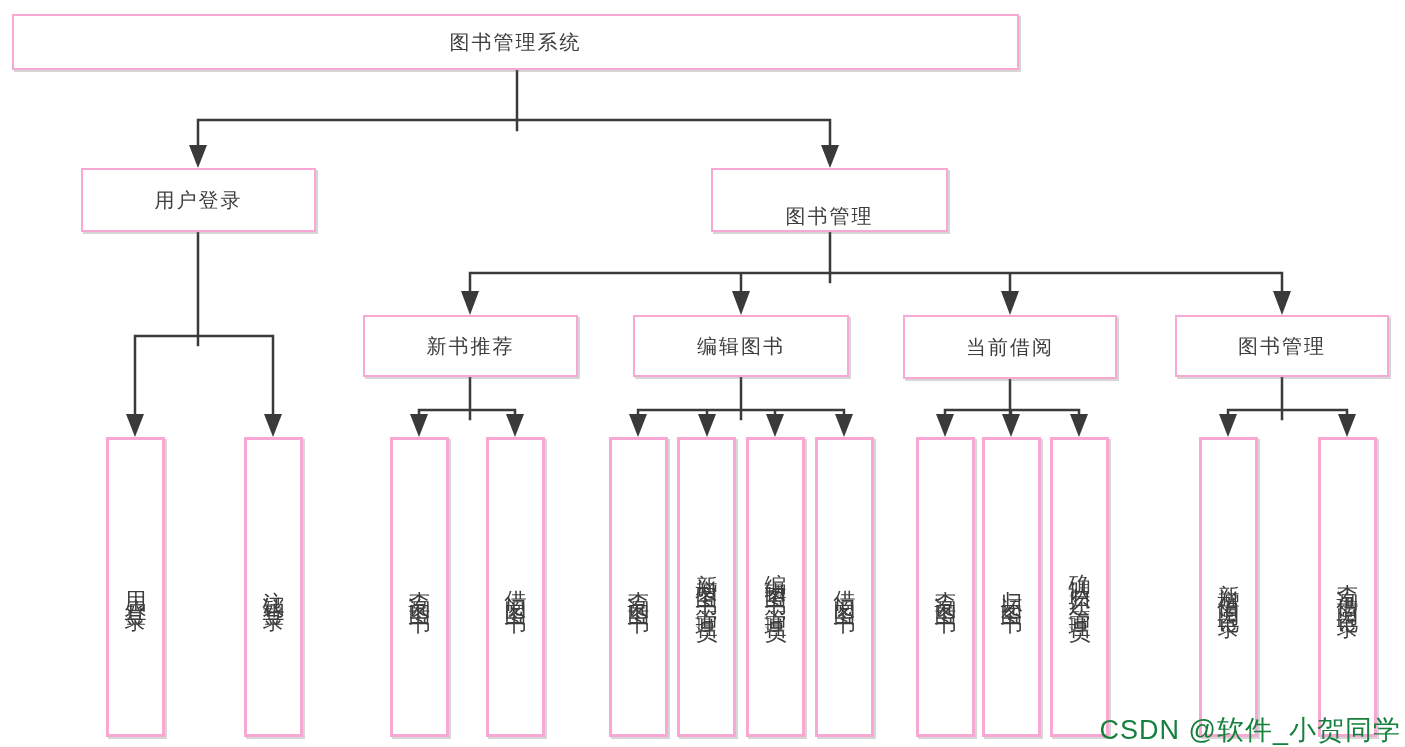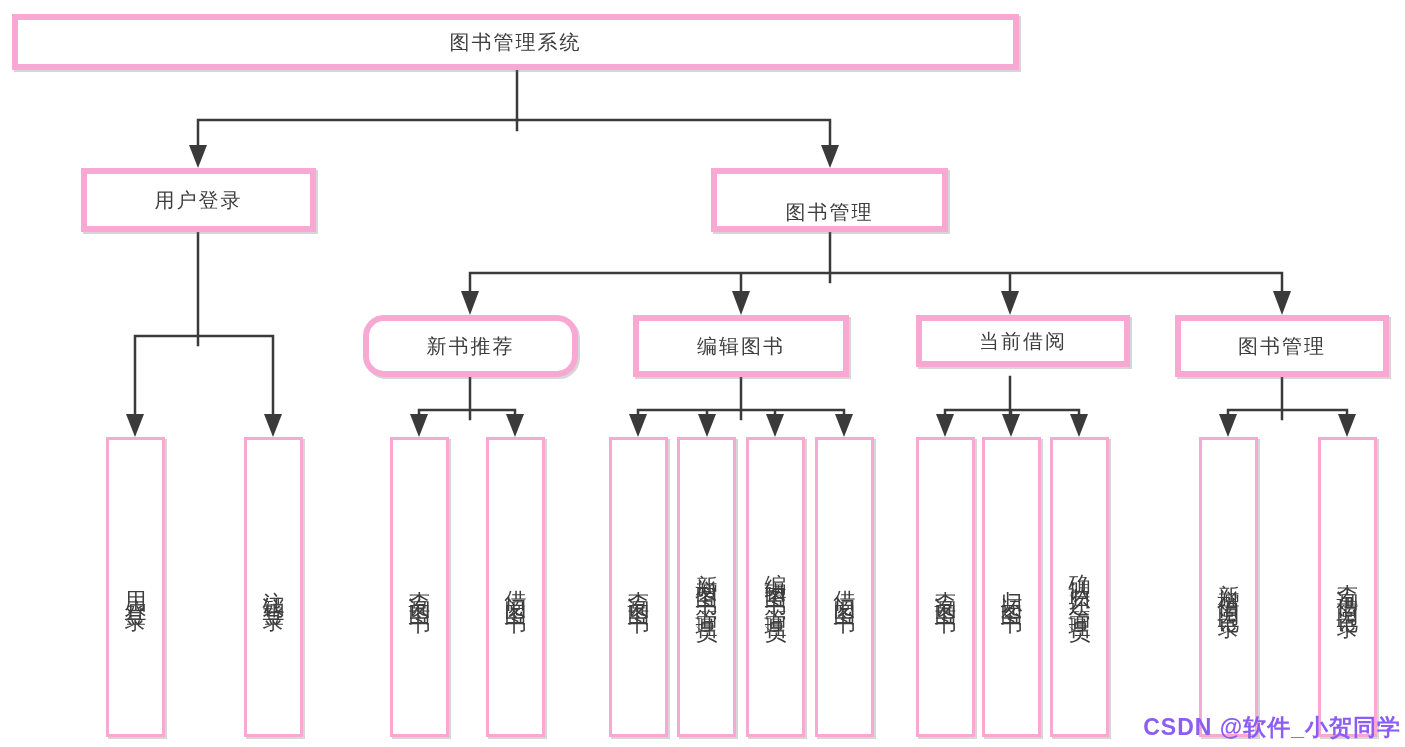--- a/index.html
+++ b/index.html
@@ -19,21 +19,21 @@
     position: absolute;
     left: 0;
     top: 0;
     width: 1405px;
     height: 747px;
   }
   .node {
     position: absolute;
     box-sizing: border-box;
     background: #ffffff;
-    border: 6px solid #f9a8d4;
+    border: 2px solid #f9a8d4;
     box-shadow: 2px 2px 0 rgba(120,120,120,0.30);
     display: flex;
     align-items: center;
     justify-content: center;
     color: #3d3d3d;
     font-size: 20px;
     letter-spacing: 2px;
     white-space: nowrap;
   }
   .node.leaf {
@@ -44,24 +44,24 @@
     text-orientation: mixed;
     font-size: 22px;
     letter-spacing: 7px;
     line-height: 1.1;
     white-space: normal;
   }
   .watermark {
     position: absolute;
     top: 712px;
     right: 4px;
-    font-size: 23px;
+    font-size: 27px;
     letter-spacing: 1px;
-    color: #8b5cf6;
-    font-weight: 700;
+    color: #15803d;
+    font-weight: 400;
   }
 </style>
 </head>
 <body>
 
 <div class="canvas">
 
   <svg class="edges" viewBox="0 0 1405 747" xmlns="http://www.w3.org/2000/svg">
     <g stroke="#3a3a3a" stroke-width="2.5" stroke-linecap="square" fill="none">
       <path d="M517 70V130
@@ -102,27 +102,27 @@
     <span>图书管理系统</span>
   </div>
 
   <div class="node" style="left:81px; top:168px; width:235px; height:64px;">
     <span>用户登录</span>
   </div>
   <div class="node" style="left:711px; top:168px; width:237px; height:64px;align-items:flex-end;">
     <span>图书管理</span>
   </div>
 
-  <div class="node" style="left:363px; top:315px; width:215px; height:62px;border-radius:21px;">
+  <div class="node" style="left:363px; top:315px; width:215px; height:62px;">
     <span>新书推荐</span>
   </div>
   <div class="node" style="left:633px; top:315px; width:216px; height:62px;">
     <span>编辑图书</span>
   </div>
-  <div class="node" style="left:903px; top:315px; width:214px; height:52px;margin-left:13px;">
+  <div class="node" style="left:903px; top:315px; width:214px; height:64px;">
     <span>当前借阅</span>
   </div>
   <div class="node" style="left:1175px; top:315px; width:214px; height:62px;">
     <span>图书管理</span>
   </div>
 
   <div class="node leaf" style="left:106px; top:437px; width:59px; height:300px;">
     <span class="vtext">用户登录</span>
   </div>
   <div class="node leaf" style="left:244px; top:437px; width:59px; height:300px;">

